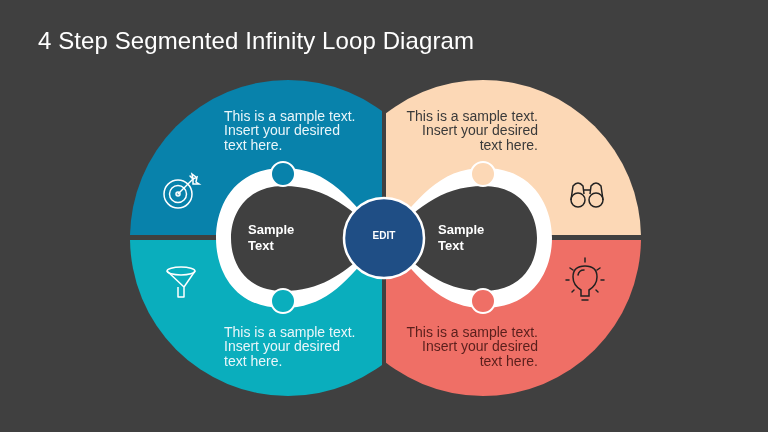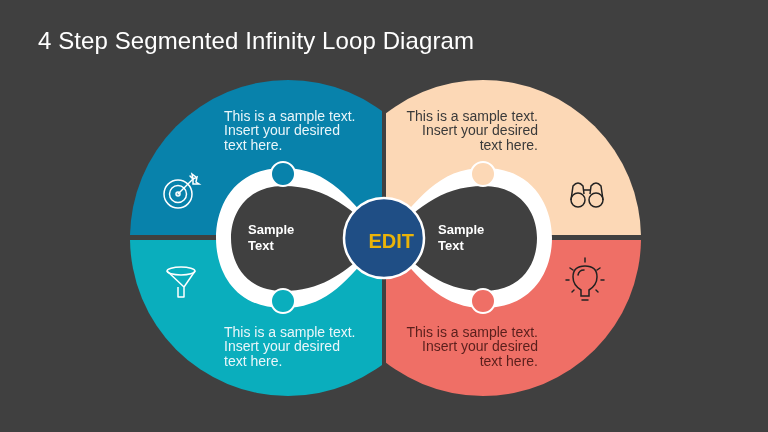--- a/index.html
+++ b/index.html
@@ -4,21 +4,21 @@
 <style>
   html, body { margin:0; padding:0; }
   body { width:768px; height:432px; background:#404040; position:relative; overflow:hidden;
          font-family:"Liberation Sans", "DejaVu Sans", sans-serif; }
   .title { position:absolute; left:38px; top:27px; font-size:24px; color:#ffffff; letter-spacing:0.1px; white-space:nowrap; }
   svg.diagram { position:absolute; left:0; top:0; }
   .txt { position:absolute; font-size:14px; line-height:14.4px; width:150px; }
   .txt.left { text-align:left; color:#eaf6fa; }
   .txt.right { text-align:right; }
   .label { position:absolute; font-weight:bold; font-size:13px; line-height:16px; color:#ffffff; width:80px; }
-  .edit { position:absolute; font-weight:bold; font-size:20px; color:#eab308; text-align:right; width:60px; }
+  .edit { position:absolute; font-weight:bold; font-size:10px; color:#ffffff; text-align:center; width:60px; }
 </style>
 </head>
 <body>
 
 <div class="title">4 Step Segmented Infinity Loop Diagram</div>
 
 <svg class="diagram" width="768" height="432" viewBox="0 0 768 432">
   <defs>
     <clipPath id="clipLeftTop">
         <rect x="0" y="0" width="382" height="235"></rect>

